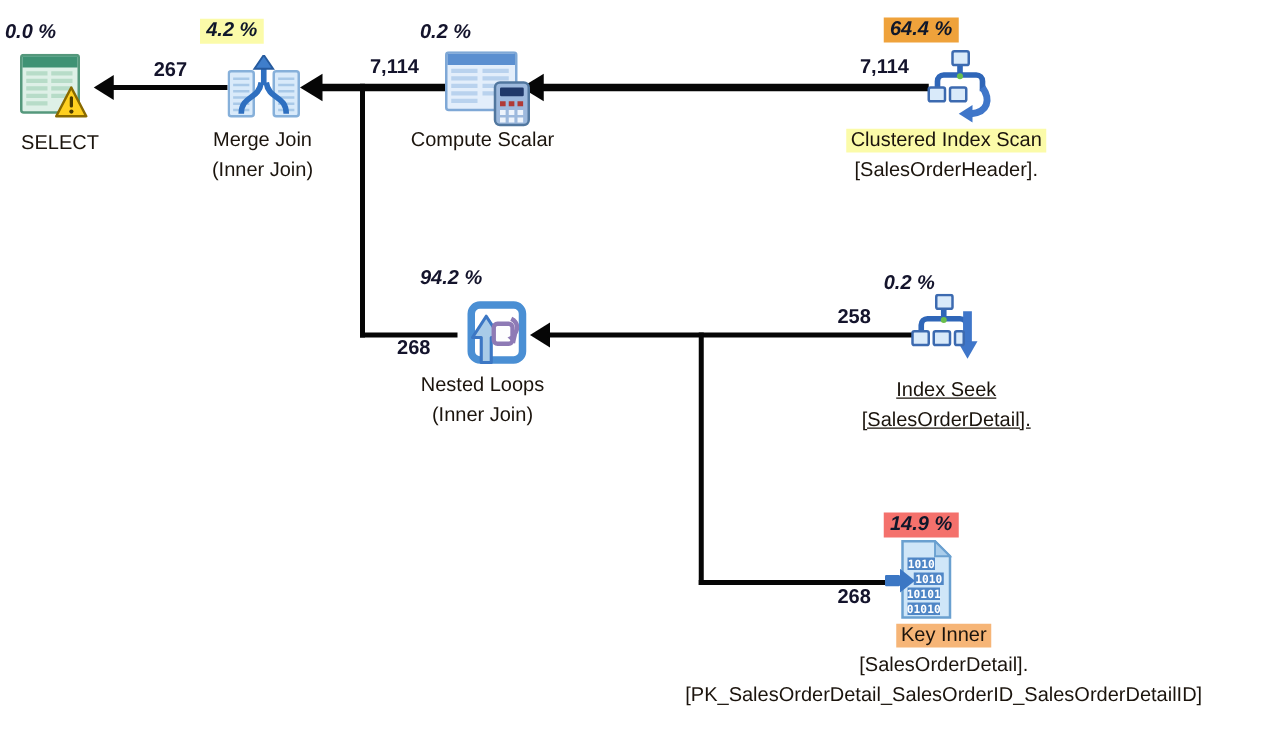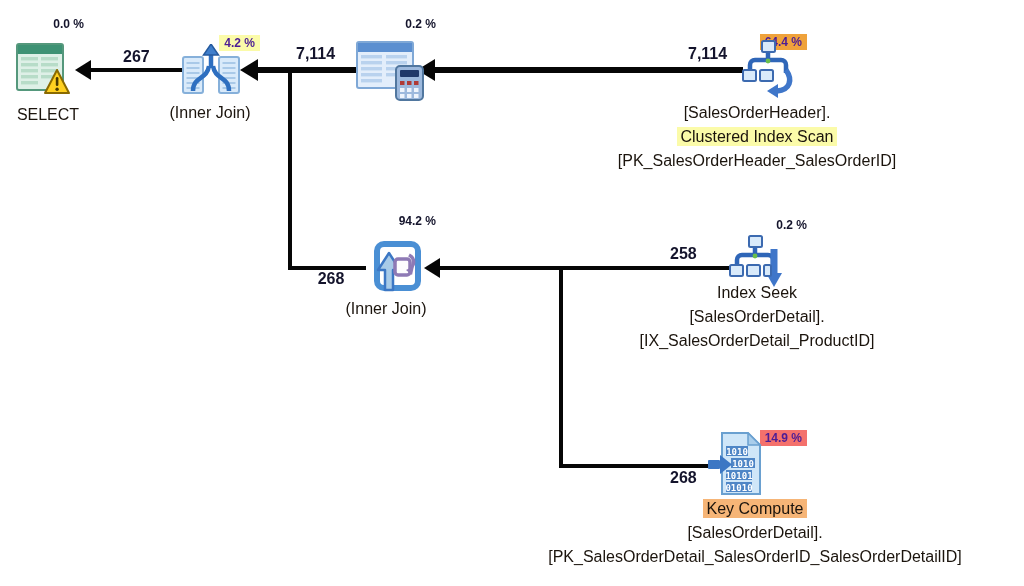--- a/index.html
+++ b/index.html
@@ -1,21 +1,21 @@
 <!DOCTYPE html>
 <html><head>
 <meta charset="utf-8">
 <style>
   html,body{margin:0;padding:0;background:#fff;}
   .canvas{
     position:relative;width:1024px;height:586px;background:#fff;overflow:hidden;
     font-family:"Liberation Sans",sans-serif;color:#15120e;
   }
-  .pct{position:absolute;text-align:right;font-size:12px;font-weight:600;color:#14142c;white-space:nowrap;}
-  .pct .hl{display:inline-block;padding:1px 5px;color:#4c1d95;margin-top:20px;}
+  .pct{position:absolute;text-align:left;font-size:16px;font-weight:600;color:#14142c;white-space:nowrap;font-style:italic;}
+  .pct .hl{display:inline-block;padding:1px 5px;color:#0f172a;}
   .rows{position:absolute;font-size:16px;font-weight:600;color:#14142c;white-space:nowrap;}
   .rows.r{text-align:left;}
   .rows.c{text-align:center;}
   .lbl{position:absolute;text-align:center;font-size:16px;line-height:24px;color:#1b140d;white-space:nowrap;}
   .lbl .hl{padding:1px 4px;}
   .hline,.vline{position:absolute;background:#060606;}
   .ah{position:absolute;width:0;height:0;}
   .ah.med{border-top:10px solid transparent;border-bottom:10px solid transparent;border-right:16px solid #060606;}
   .ah.thick{border-top:11px solid transparent;border-bottom:11px solid transparent;border-right:18px solid #060606;}
   .node{position:absolute;cursor:default;}
@@ -100,20 +100,21 @@
         <rect x="37" y="13" width="20" height="36" rx="2" fill="#d9eafa" stroke="#86b0da" stroke-width="2"></rect>
         <path d="M40.5 19h13 M40.5 24h13 M40.5 29h13 M40.5 34h13 M40.5 39h13 M40.5 44h13" stroke="#a9c9e8" stroke-width="2"></path>
         <path d="M11 47 C11 32 25 36 27 22" fill="none" stroke="#2e6fc0" stroke-width="4.5"></path>
         <path d="M47 47 C47 32 33 36 31 22" fill="none" stroke="#2e6fc0" stroke-width="4.5"></path>
         <path d="M29 24 V10" stroke="#2e6fc0" stroke-width="4.5"></path>
         <path d="M29 0 L21.5 11 L36.5 11 Z" fill="#3f7ecb" stroke="#255a9e" stroke-width="1.5"></path>
       </svg>
     </span>
   </div>
   <div class="lbl" style="left:110px;top:101px;width:200px;">
+    <div>Merge Join</div>
     <div>(Inner Join)</div>
   </div>
 
   <div class="pct" style="left:336px;top:17px;width:100px;">0.2 %</div>
   <div class="node" style="left:356px;top:41px;">
     <span>
       <svg width="70" height="62" viewBox="0 0 70 62">
         <rect x="1" y="1" width="56" height="46" rx="2" fill="#e3eefb" stroke="#7fa8d6" stroke-width="2"></rect>
         <rect x="2" y="2" width="54" height="9" fill="#5b8fd0"></rect>
         <g fill="#b9d2ee">
@@ -138,80 +139,82 @@
           <rect x="44" y="47" width="4.5" height="4"></rect>
             <rect x="51" y="47" width="4.5" height="4"></rect>
             <rect x="58" y="47" width="4.5" height="4"></rect>
           <rect x="44" y="53" width="4.5" height="4"></rect>
             <rect x="51" y="53" width="4.5" height="4"></rect>
             <rect x="58" y="53" width="4.5" height="4"></rect>
         </g>
       </svg>
     </span>
   </div>
+  <div class="lbl" style="left:286px;top:101px;width:200px;">
+    <div>Compute Scalar</div>
+  </div>
 
   <div class="pct" style="left:707px;top:14px;width:100px;">
     <span class="hl" style="background:#efa23b;">64.4 %</span>
   </div>
   <div class="node" style="left:741px;top:40px;">
     <span>
       <svg width="56" height="62" viewBox="0 0 56 62">
         <path d="M27 12 V20" stroke="#2f66b8" stroke-width="4.5" fill="none"></path>
         <path d="M9 30 v-5 a5 5 0 0 1 5 -5 h26 a5 5 0 0 1 5 5 v8" stroke="#2f66b8" stroke-width="4.5" fill="none"></path>
         <path d="M45 30 c7 10 4 20 -9 21 h-3" stroke="#3f76c9" stroke-width="5.5" fill="none"></path>
         <path d="M37 44 L37 58 L26 51 Z" fill="#3f76c9"></path>
         <rect x="21" y="1" width="13" height="11" rx="1.5" fill="#d9eafa" stroke="#3c6ab0" stroke-width="2"></rect>
         <rect x="2" y="30" width="13" height="11" rx="1.5" fill="#d9eafa" stroke="#3c6ab0" stroke-width="2"></rect>
         <rect x="19" y="30" width="13" height="11" rx="1.5" fill="#d9eafa" stroke="#3c6ab0" stroke-width="2"></rect>
         <circle cx="27" cy="21" r="2.4" fill="#6abf4b"></circle>
       </svg>
     </span>
   </div>
   <div class="lbl" style="left:552px;top:101px;width:410px;">
+    <div><span class="hl" style="background:#fbfba9;">Clustered Index Scan</span></div>
     <div>[SalesOrderHeader].</div>
-    <div><span class="hl" style="background:#fbfba9;">Clustered Index Scan</span></div>
-    <div>[PK_SalesOrderHeader_SalesOrderID]</div>
   </div>
 
   <div class="pct" style="left:336px;top:214px;width:100px;">94.2 %</div>
   <div class="node" style="left:364px;top:238px;">
     <span>
       <svg width="60" height="58" viewBox="0 0 60 58">
         <rect x="13" y="6" width="41" height="44" rx="7" fill="none" stroke="#4a8fd4" stroke-width="6"></rect>
         <path d="M21 52 V32 h-7 l11 -17 11 17 h-7 v20 z" fill="#a8cbe8" stroke="#3c77c4" stroke-width="2.5" stroke-linejoin="round"></path>
         <rect x="31" y="21" width="15" height="16" rx="3" fill="#fdfdfe" stroke="#8e7ab5" stroke-width="3.5"></rect>
         <path d="M45 17 c6 3 6 10 1 13" fill="none" stroke="#8e7ab5" stroke-width="3.5"></path>
         <path d="M42 32 L50 28 L48 37 Z" fill="#8e7ab5"></path>
       </svg>
     </span>
   </div>
   <div class="lbl" style="left:286px;top:297px;width:200px;">
+    <div>Nested Loops</div>
     <div>(Inner Join)</div>
   </div>
 
   <div class="pct" style="left:707px;top:218px;width:100px;">0.2 %</div>
   <div class="node" style="left:728px;top:235px;">
     <span>
       <svg width="58" height="64" viewBox="0 0 58 64">
         <path d="M27 12 V20" stroke="#2f66b8" stroke-width="4.5" fill="none"></path>
         <path d="M9 30 v-5 a5 5 0 0 1 5 -5 h26 a5 5 0 0 1 5 5 v5" stroke="#2f66b8" stroke-width="4.5" fill="none"></path>
         <path d="M46 14 V40" stroke="#3f76c9" stroke-width="7"></path>
         <path d="M38 38 L54 38 L46 52 Z" fill="#3f76c9"></path>
         <rect x="21" y="1" width="13" height="11" rx="1.5" fill="#d9eafa" stroke="#3c6ab0" stroke-width="2"></rect>
         <rect x="2" y="30" width="13" height="11" rx="1.5" fill="#d9eafa" stroke="#3c6ab0" stroke-width="2"></rect>
         <rect x="19" y="30" width="13" height="11" rx="1.5" fill="#d9eafa" stroke="#3c6ab0" stroke-width="2"></rect>
         <rect x="36" y="30" width="7" height="11" rx="1.5" fill="#d9eafa" stroke="#3c6ab0" stroke-width="2"></rect>
         <circle cx="27" cy="21" r="2.4" fill="#6abf4b"></circle>
       </svg>
     </span>
   </div>
-  <div class="lbl" style="left:552px;top:281px;width:410px;">
+  <div class="lbl" style="left:552px;top:301px;width:410px;text-decoration:underline;">
     <div>Index Seek</div>
     <div>[SalesOrderDetail].</div>
-    <div>[IX_SalesOrderDetail_ProductID]</div>
   </div>
 
   <div class="pct" style="left:707px;top:410px;width:100px;">
     <span class="hl" style="background:#f4716c;">14.9 %</span>
   </div>
   <div class="node" style="left:708px;top:432px;">
     <span>
       <svg width="56" height="64" viewBox="0 0 56 64">
         <path d="M14 1 h26 l12 12 v49 h-38 z" fill="#cfe6f8" stroke="#6aa0d0" stroke-width="2"></path>
         <path d="M40 1 l12 12 h-12 z" fill="#a9cdeb" stroke="#6aa0d0" stroke-width="1.5"></path>
@@ -224,18 +227,18 @@
           <text x="31" y="46.5">10101</text>
           <rect x="18" y="50" width="26" height="10" fill="#4f86c6"></rect>
           <text x="31" y="58.5">01010</text>
         </g>
         <rect x="0" y="28" width="12" height="9" rx="1" fill="#3c77c4"></rect>
         <path d="M12 23 L12 42 L24 32.5 Z" fill="#3c77c4"></path>
       </svg>
     </span>
   </div>
   <div class="lbl" style="left:465px;top:497px;width:580px;">
-    <div><span class="hl" style="background:#f6b577;">Key Compute</span></div>
+    <div><span class="hl" style="background:#f6b577;">Key Inner</span></div>
     <div>[SalesOrderDetail].</div>
     <div>[PK_SalesOrderDetail_SalesOrderID_SalesOrderDetailID]</div>
   </div>
 
 </div>
 
 </body></html>

